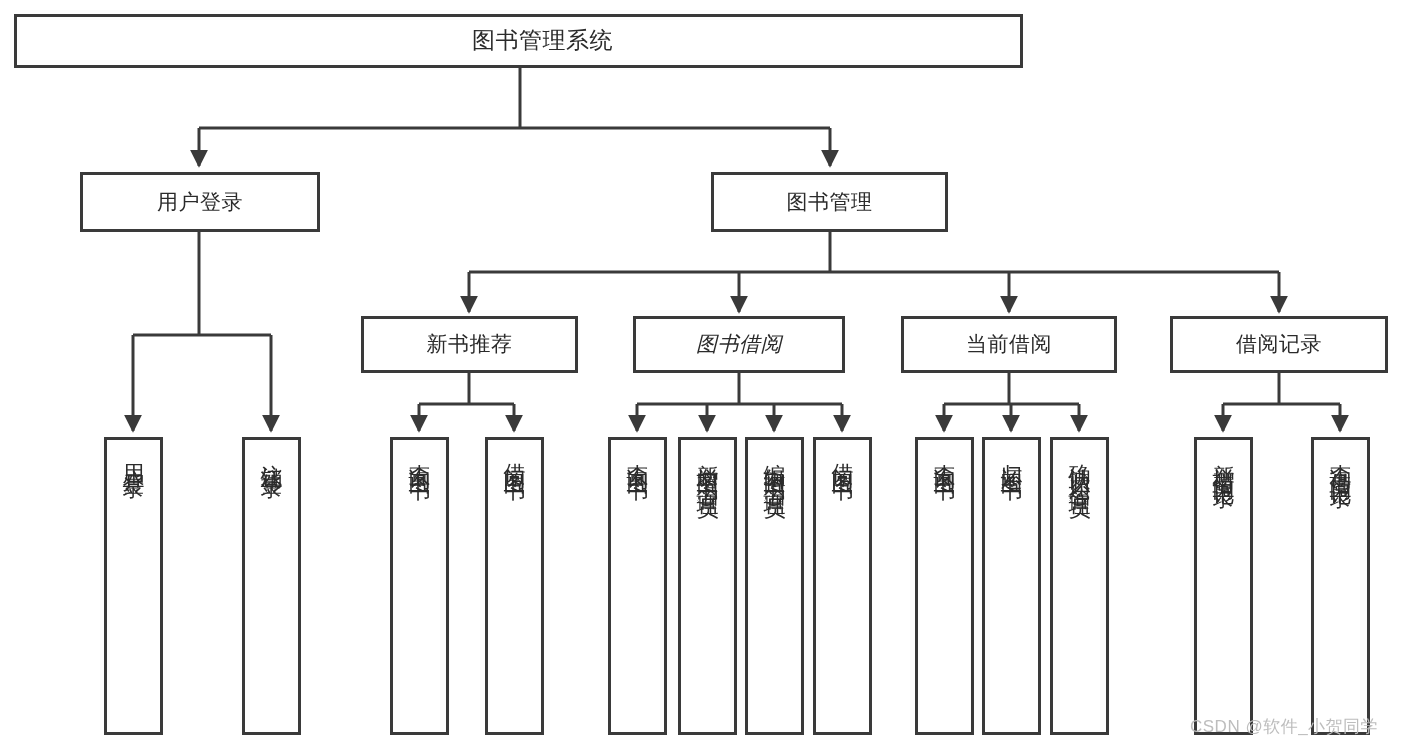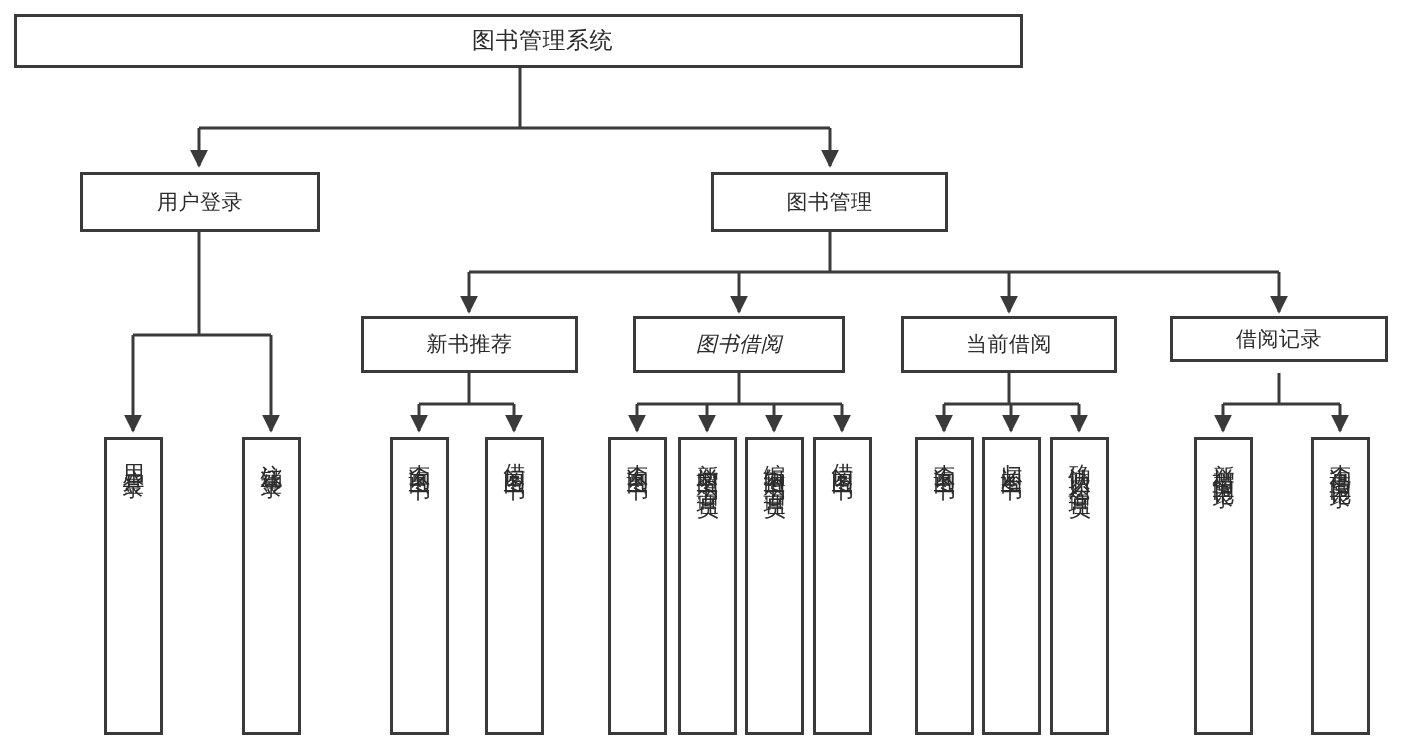--- a/index.html
+++ b/index.html
@@ -133,21 +133,21 @@
 
   <div class="node" style="left:361px; top:316px; width:217px; height:57px;">
     <span class="label">新书推荐</span>
   </div>
   <div class="node" style="left:633px; top:316px; width:212px; height:57px;font-style:italic;">
     <span class="label">图书借阅</span>
   </div>
   <div class="node" style="left:901px; top:316px; width:216px; height:57px;">
     <span class="label">当前借阅</span>
   </div>
-  <div class="node" style="left:1170px; top:316px; width:218px; height:46px;">
+  <div class="node" style="left:1170px; top:316px; width:218px; height:57px;">
     <span class="label">借阅记录</span>
   </div>
 
   <div class="node vert" style="left:104px; top:437px; width:59px; height:298px;">
     <span class="label">用户登录</span>
   </div>
   <div class="node vert" style="left:242px; top:437px; width:59px; height:298px;">
     <span class="label">注销登录</span>
   </div>
 
@@ -181,14 +181,15 @@
     <span class="label">确认归还（管理员）</span>
   </div>
 
   <div class="node vert" style="left:1194px; top:437px; width:59px; height:298px;">
     <span class="label">新增借阅记录</span>
   </div>
   <div class="node vert" style="left:1311px; top:437px; width:59px; height:298px;">
     <span class="label">查询借阅记录</span>
   </div>
 
+  <div class="watermark" style="left:1190px; top:715px;">CSDN @软件_小贺同学</div>
 
 </div>
 
 </body></html>

